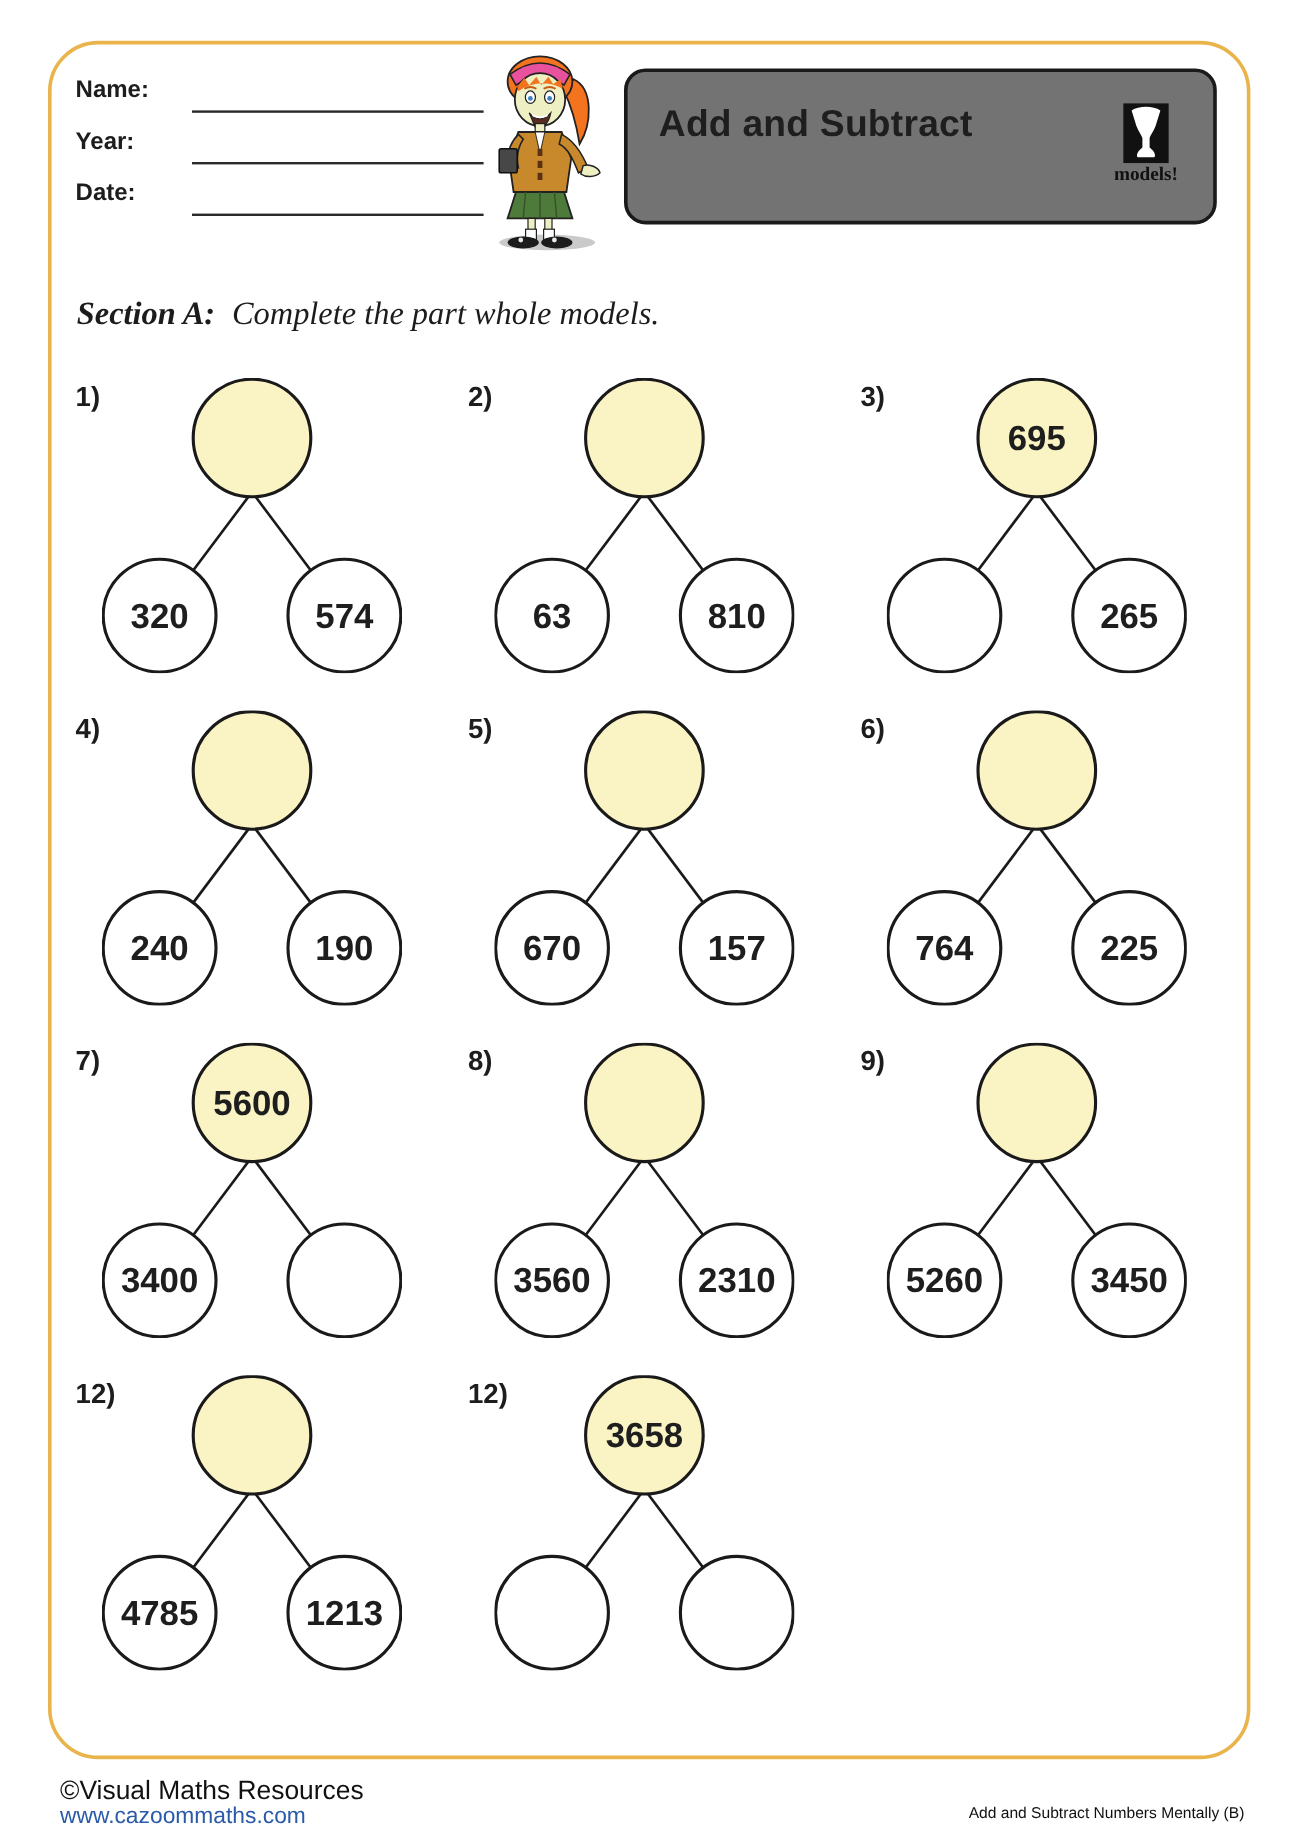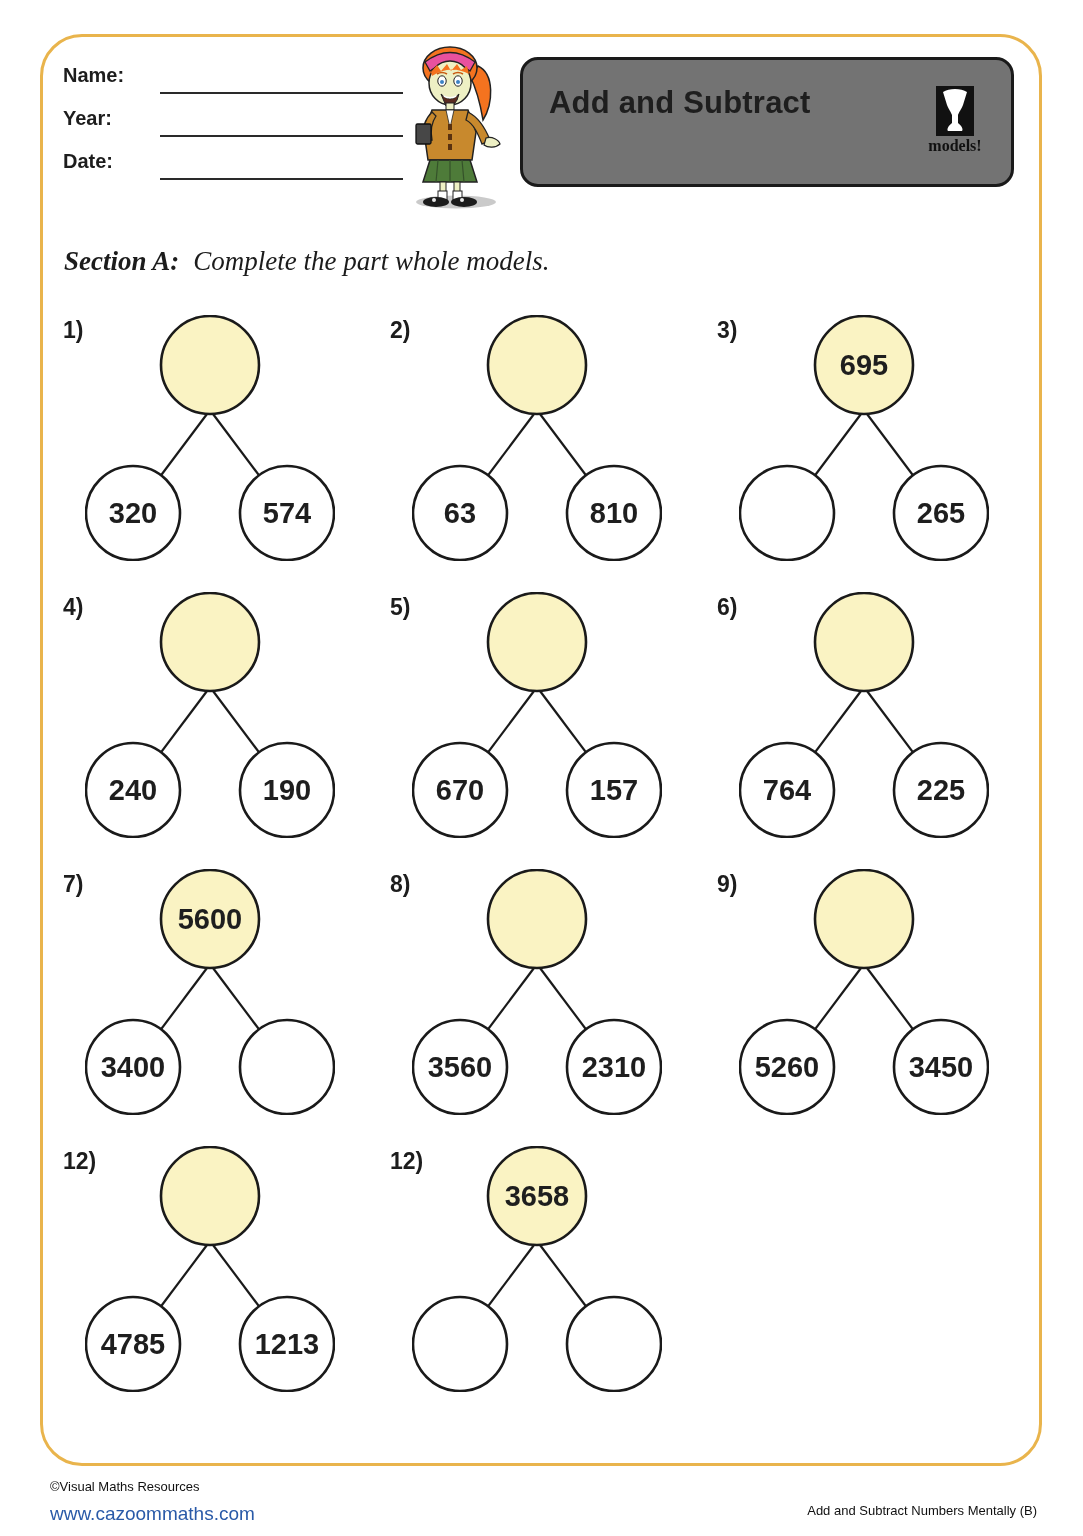--- a/index.html
+++ b/index.html
@@ -71,21 +71,21 @@
   .model circle{stroke:#1a1a1a;stroke-width:2.6px;}
   .model circle.whole{fill:#FAF3C3;}
   .model circle.part{fill:#ffffff;}
   .model text{
     font-family:"Liberation Sans",sans-serif;
     font-weight:bold;font-size:29px;fill:#1e1e1e;
     text-anchor:middle;
   }
   
   .footer-copyright{
-    position:absolute;left:50px;top:1479px;font-size:13px;color:#111;
+    position:absolute;left:50px;top:1479px;font-size:22px;color:#111;
   }
   .footer-link{
     position:absolute;left:50px;top:1503px;font-size:19px;
     color:#2A5AA8;cursor:pointer;
   }
   .footer-title{
     position:absolute;right:46px;top:1503px;font-size:13px;color:#111;
   }
 </style>
 </head>

